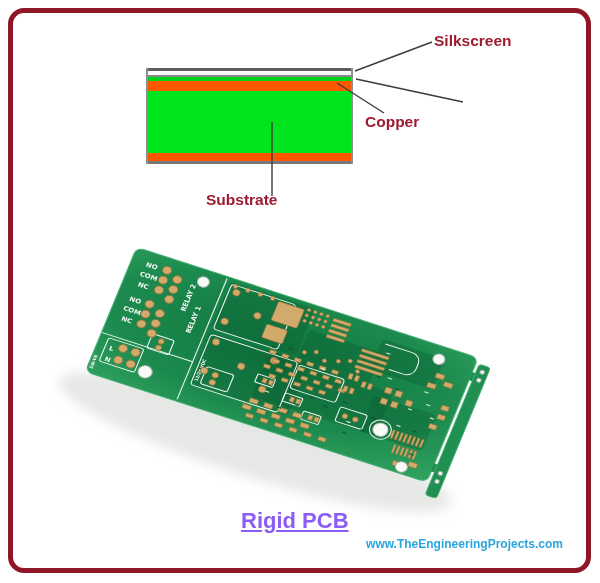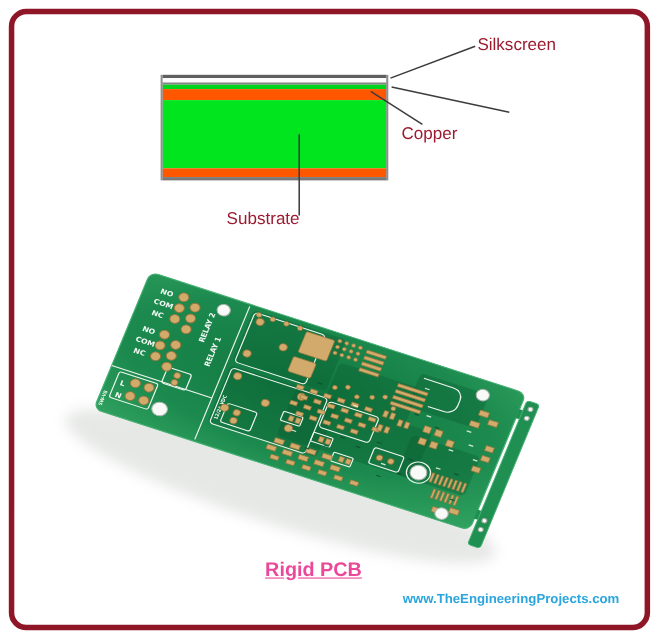--- a/index.html
+++ b/index.html
@@ -23,21 +23,21 @@
   .l.edge-top{height:3px;background:#5f5f5f;}
   .l.silk{height:4px;background:#fcfcfc;}
   .l.sep{height:2px;background:#868686;}
   .l.mask{height:4px;background:#00d41d;}
   .l.copper{height:10px;background:#ff5600;}
   .l.substrate{height:62px;background:#00e51e;}
   .l.copper2{height:8px;background:#ff5600;}
   .l.edge-bottom{height:3px;background:#787878;}
 
   .diag-label{
-    position:absolute; color:#9c1b30; font-weight:normal;
+    position:absolute; color:#9c1b30; font-weight:bold;
     font-size:15.5px; white-space:nowrap; z-index:4;
   }
   #lbl-silkscreen{left:434px; top:32px;}
   #lbl-soldermask{left:464px; top:93px;}
   #lbl-copper{left:365px; top:113px;}
   #lbl-substrate{left:206px; top:191px;}
 
   .overlay{position:absolute; left:0; top:0; z-index:3; pointer-events:none;}
 
   .annot{stroke:#3c3c3c; stroke-width:1.4; fill:none;}
@@ -49,21 +49,21 @@
   .pad{fill:#d2ab6c; stroke:#96743a; stroke-width:0.8;}
   .pad-r{fill:#d2ab6c; stroke:#96743a; stroke-width:0.6;}
   .hole{fill:#f7faf7; stroke:#a9b3aa; stroke-width:0.9;}
   .dark-patch{fill:#0b5e33; opacity:0.38;}
   .speck-d{fill:#0a4f2c; opacity:0.8;}
   .speck-w{fill:#e8f2ea; opacity:0.9;}
 
   
   .pcb-title{
     position:absolute; left:241px; top:508px;
-    color:#ec4899; font-weight:bold; font-size:18px;
+    color:#8b5cf6; font-weight:bold; font-size:22px;
     text-decoration:underline; z-index:4; white-space:nowrap;
   }
   .website{
     position:absolute; right:37px; top:537px;
     color:#2aa5dd; font-weight:bold; font-size:12px;
     z-index:6; text-decoration:none; white-space:nowrap;text-align:right;
   }
 </style>
 </head>
 <body>

